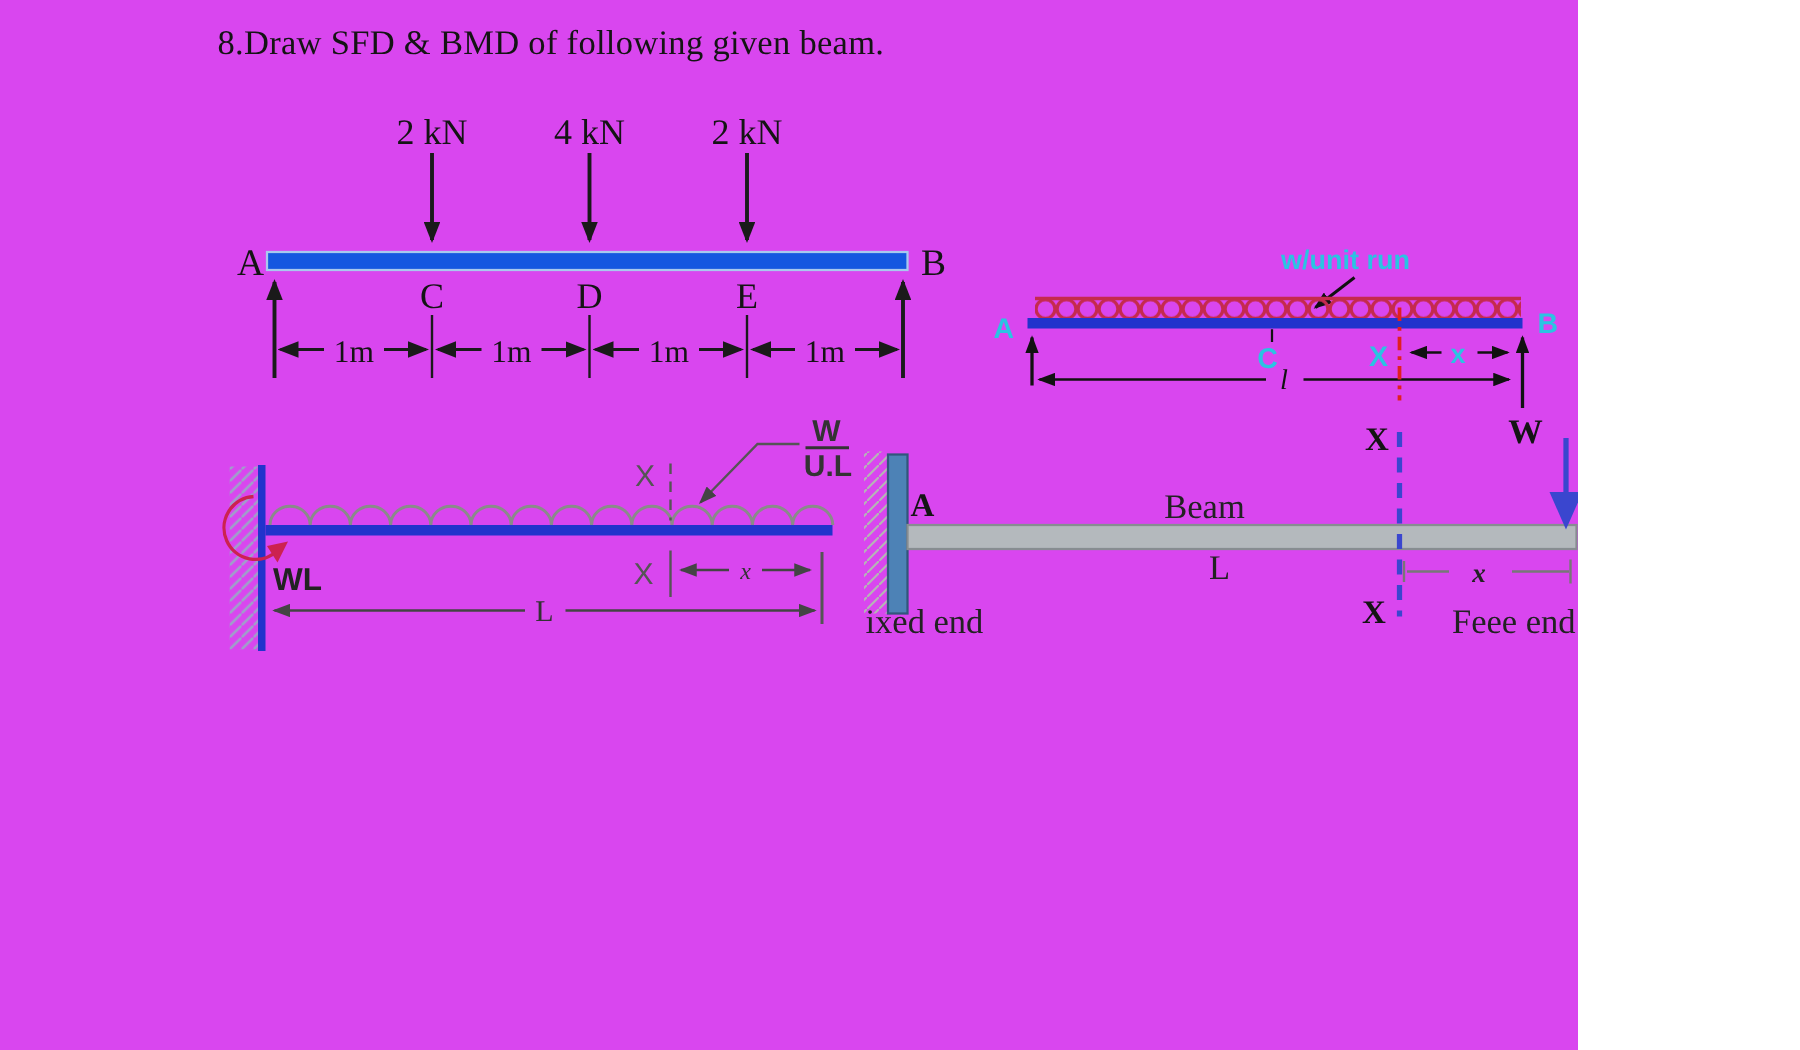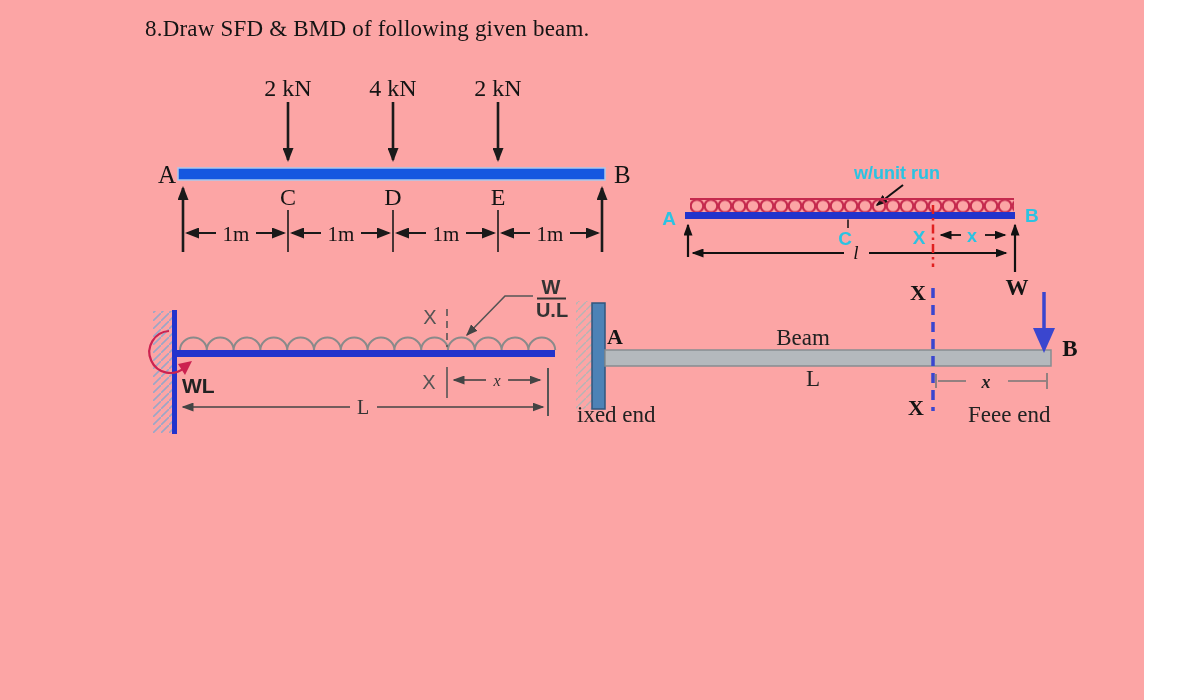--- a/index.html
+++ b/index.html
@@ -1,16 +1,16 @@
 <!DOCTYPE html>
 <html><head>
 <meta charset="utf-8">
 <style>
   html,body{margin:0;padding:0;background:#fff;}
-  .canvas{position:relative;width:1144px;height:700px;background:#fca5a5;overflow:hidden;
+  .canvas{position:relative;width:1052px;height:700px;background:#d946ef;overflow:hidden;
           font-family:"Liberation Serif",serif;}
   .title{position:absolute;left:145px;top:16px;font-size:23px;color:#141414;letter-spacing:.2px;}
   .fig{position:absolute;}
   svg text{font-family:"Liberation Serif",serif;}
   svg text.sans{font-family:"Liberation Sans",sans-serif;}
   .i{font-style:italic;}
 </style>
 </head>
 <body>
 

